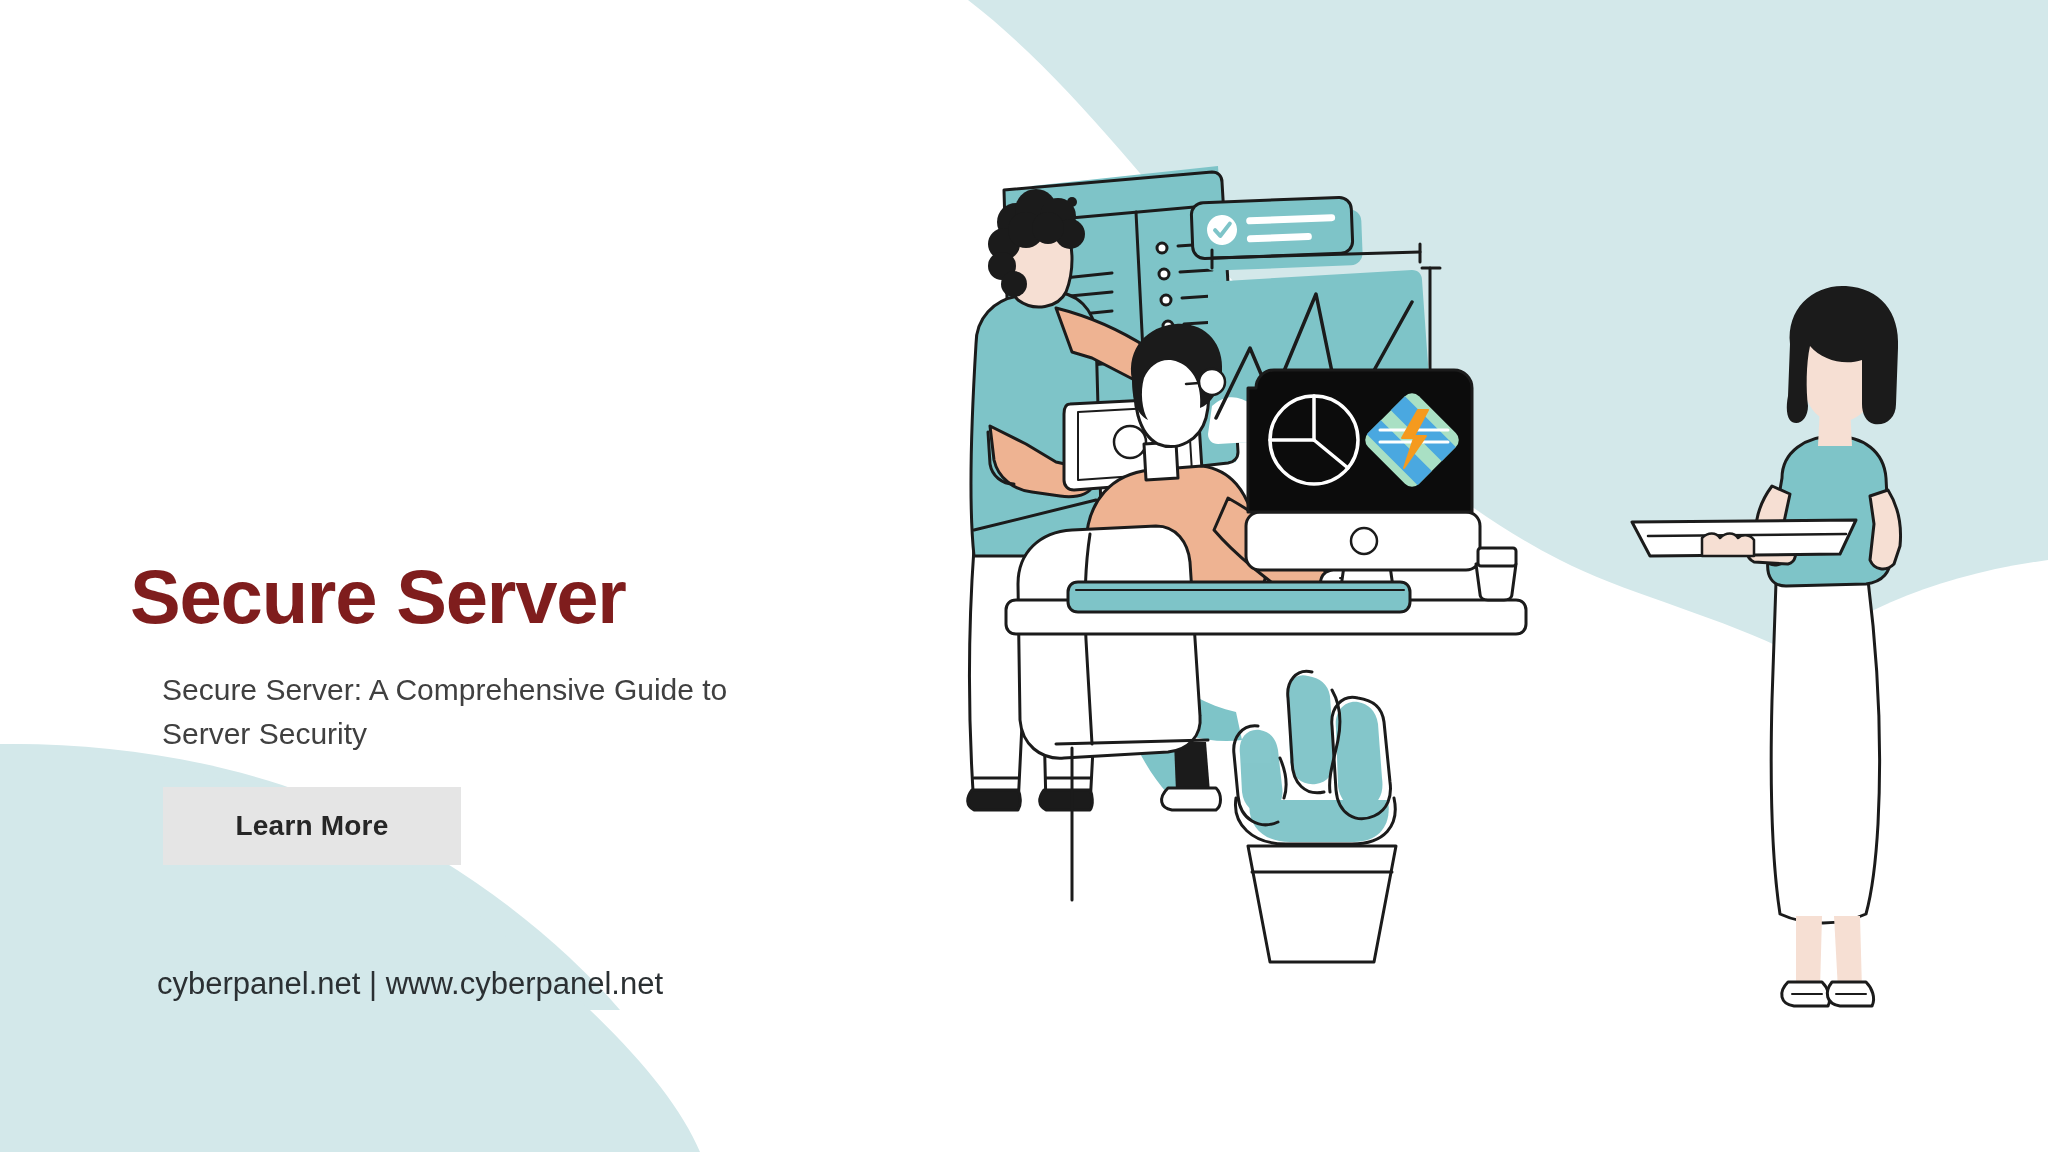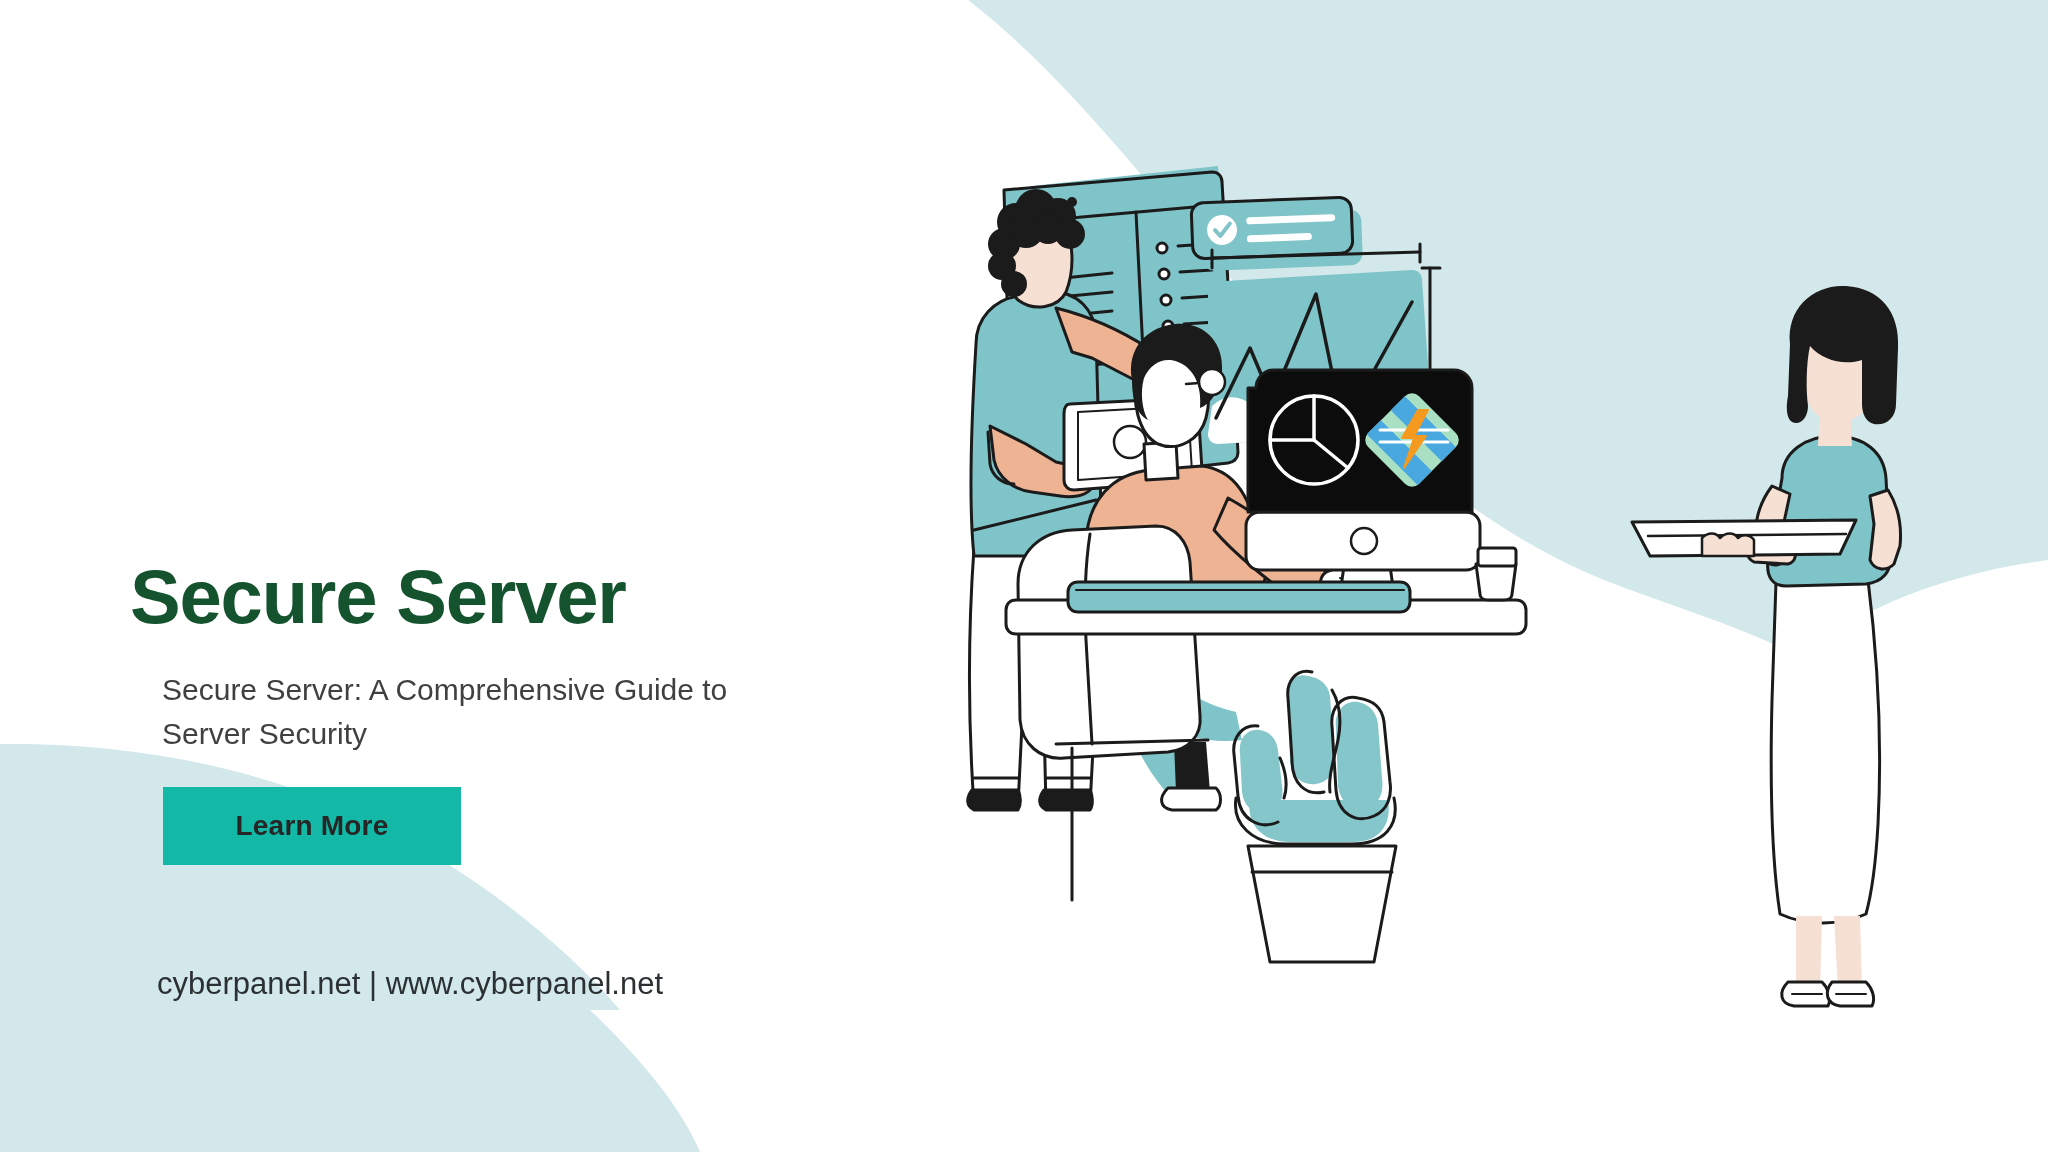--- a/index.html
+++ b/index.html
@@ -13,33 +13,33 @@
   #stage{position:absolute;left:0;top:0;width:2048px;height:1152px;overflow:hidden;background:#fff;}
 
   
   .bg-layer{position:absolute;left:0;top:0;width:2048px;height:1152px;}
 
   
   .content{position:absolute;left:0;top:0;width:960px;height:1152px;}
 
   .headline{
     position:absolute;left:130px;top:508px;
-    font-size:76px;font-weight:bold;color:#14532d;
+    font-size:76px;font-weight:bold;color:#7f1d1d;
     letter-spacing:-1.2px;line-height:1.0;
     white-space:nowrap;
   }
   .subhead{
     position:absolute;left:162px;top:638px;width:640px;
     font-size:30px;color:#404040;line-height:1.48;
     font-weight:400;
   }
   .cta{
     position:absolute;left:163px;top:787px;
     width:298px;height:78px;
-    background:#14b8a6;border:0;
+    background:#e5e5e5;border:0;
     display:flex;align-items:center;justify-content:center;
     cursor:pointer;padding:0;
   }
   .cta span{
     font-size:28px;font-weight:bold;color:#262626;letter-spacing:.2px;
   }
   .footer-url{
     position:absolute;left:157px;top:966px;
     font-size:31px;color:#2b3033;font-weight:400;white-space:nowrap;text-align:center;
   }

